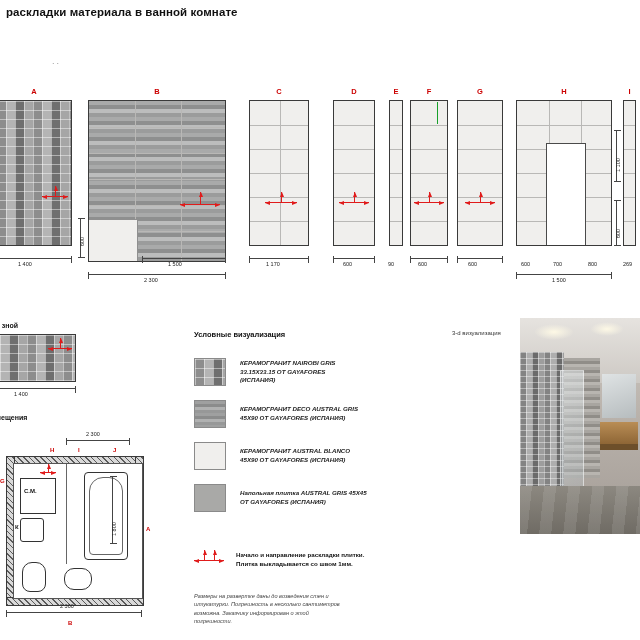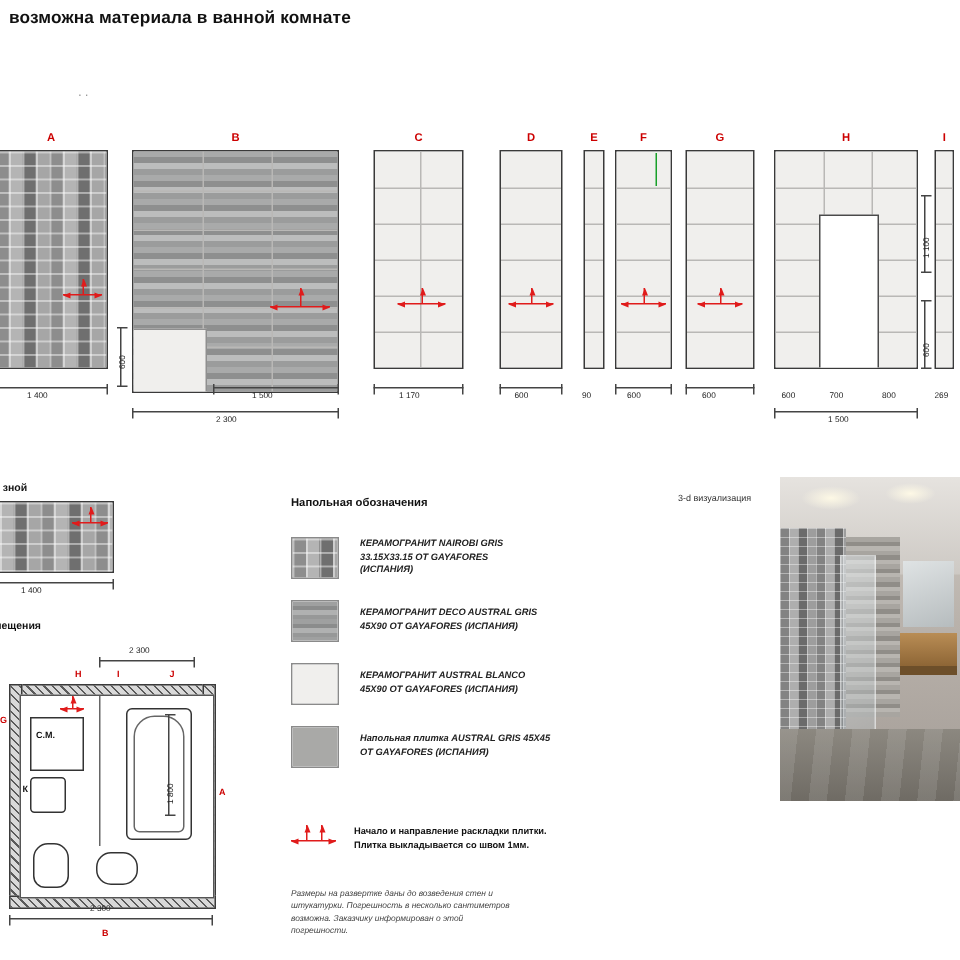--- a/index.html
+++ b/index.html
@@ -155,21 +155,21 @@
   }
   .r-wood{position:absolute;background:linear-gradient(180deg,#b98d55,#8e6636);}
   .r-mirror{position:absolute;background:linear-gradient(160deg,#dfe3e4,#b6bcbe);}
   .r-floor{position:absolute;background:linear-gradient(180deg,#8c8880,#6f6b64);}
   .r-glass{position:absolute;background:linear-gradient(150deg,rgba(235,240,242,.55),rgba(180,190,195,.35));border:1px solid rgba(255,255,255,.5);}
   .r-light{position:absolute;background:radial-gradient(ellipse at center,rgba(255,250,230,.95),rgba(255,250,230,0) 70%);}
 </style>
 </head>
 <body>
 
-<div class="title">возможна материала в ванной комнате</div>
+<div class="title">раскладки материала в ванной комнате</div>
 <div class="dots">..</div>
 
 <div class="elev" style="left:-4px;top:100px;width:76px;height:146px;">
   <div class="lbl">A</div>
   <div class="frame">
     <div class="mosaic"></div>
   </div>
   <div class="marker" style="left:46px;top:86px;width:26px;height:16px;">
     <div class="harrow" style="left:0;top:10px;width:26px;"></div>
     <div class="varrow" style="left:13px;top:0;height:10px;"></div>
@@ -383,21 +383,21 @@
 <div class="planlabel" style="left:0px;top:478px;">G</div>
 <div class="planlabel" style="left:146px;top:526px;">A</div>
 <div class="planlabel" style="left:68px;top:620px;">B</div>
 
 <div class="dimline" style="left:6px;top:612px;width:136px;"></div>
 <div class="dimtxt" style="left:60px;top:603px;">2 300</div>
 
 <div class="dimv" style="left:112px;top:476px;height:68px;"></div>
 <div class="dimtxtv" style="left:111px;top:536px;">1 800</div>
 
-<div class="legend-title" style="position:absolute;left:194px;top:330px;">Напольная обозначения</div>
+<div class="legend-title" style="position:absolute;left:194px;top:330px;">Условные визуализация</div>
 
 <div style="position:absolute;left:194px;top:358px;width:230px;">
 
   <div class="legend-row">
     <div class="swatch">
         <div class="mosaic"></div>
       </div>
     <div class="legend-text" style="white-space:pre-line;">КЕРАМОГРАНИТ NAIROBI GRIS
 33.15X33.15 ОТ GAYAFORES
 (ИСПАНИЯ)</div>

